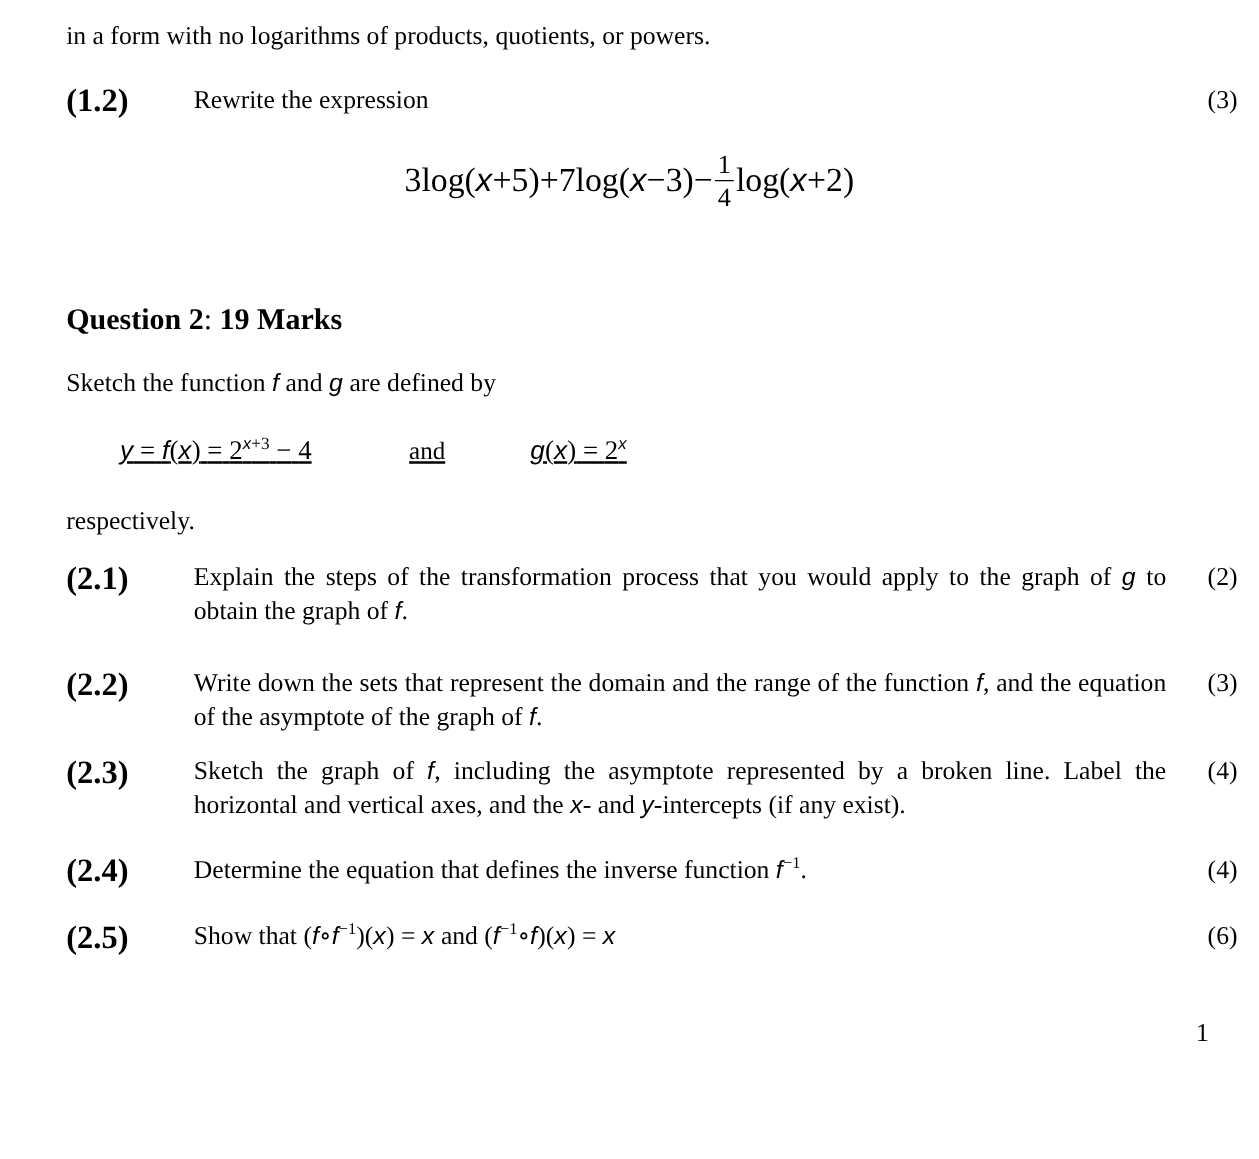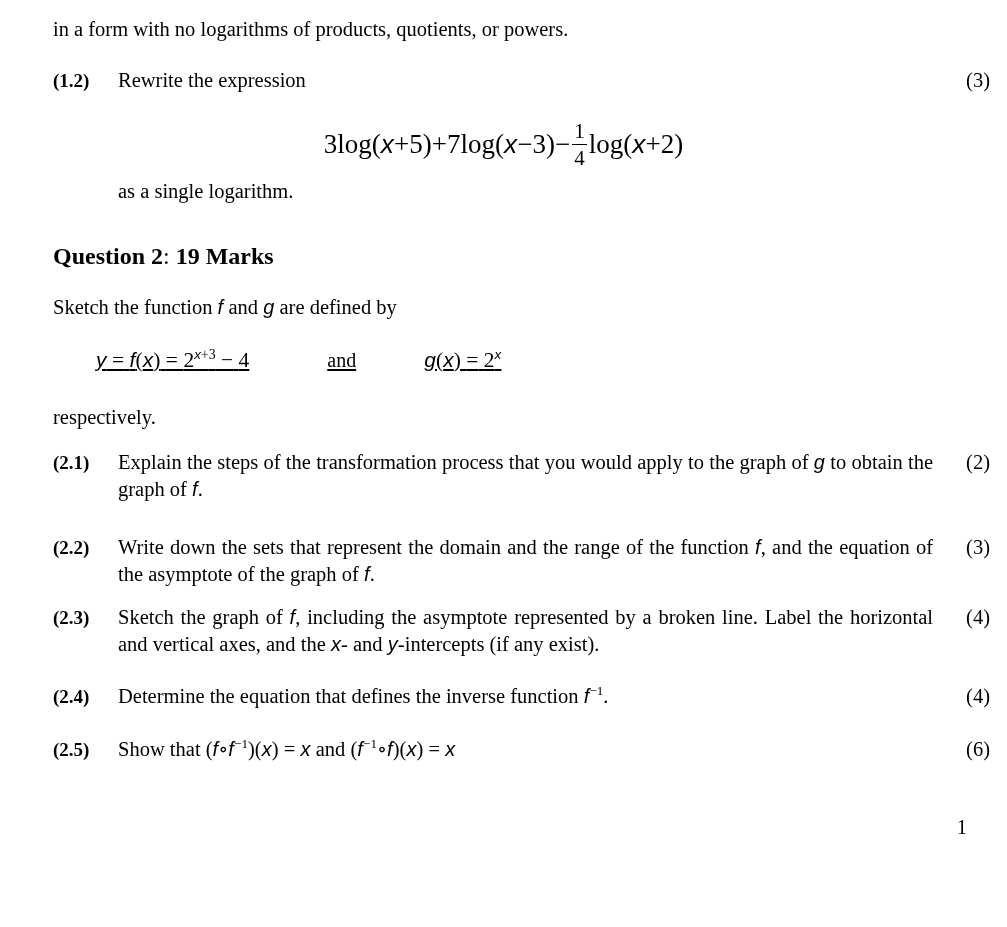--- a/index.html
+++ b/index.html
@@ -52,25 +52,25 @@
   
   .item {
     left: 53px;
     width: 937px;
   }
   .item .label {
     position: absolute;
     left: 0;
     top: 0;
     font-weight: bold;
-    font-size: 19px;
+    font-size: 26px;
     white-space: nowrap;
   }
   .item .body {
-    margin-left: 65px;
+    margin-left: 102px;
     margin-right: 57px;
     text-align: justify;
     text-justify: inter-word;
   }
   .item .body.nojustify {
     text-align: left;
   }
   .item .mark {
     position: absolute;
     right: 0;
@@ -190,23 +190,20 @@
     <span class="mark">(3)</span>
     <div class="body nojustify">
       <span>Rewrite the expression</span>
     </div>
   </div>
 
   <div class="display-eq" style="top: 122px;">
     <span class="mr">3</span><span class="mr">log</span><span class="mr">(</span><span class="mv">x</span><span class="mr">+</span><span class="mr">5</span><span class="mr">)</span><span class="mr">+</span><span class="mr">7</span><span class="mr">log</span><span class="mr">(</span><span class="mv">x</span><span class="mr">−</span><span class="mr">3</span><span class="mr">)</span><span class="mr">−</span><span class="frac mr"><span class="num">1</span><span class="bar"></span><span class="den">4</span></span><span class="mr">log</span><span class="mr">(</span><span class="mv">x</span><span class="mr">+</span><span class="mr">2</span><span class="mr">)</span>
   </div>
 
-  <div class="para" style="left: 118px; top: 178px; width: 870px;">
-    <span>as a single logarithm.</span>
-  </div>
 
   <div class="heading" style="top: 243px;">
     <b>Question 2</b><span class="colon">:</span><span>&nbsp;</span><b>19 Marks</b>
   </div>
 
   <div class="para plain" style="top: 294px;">
     <span>Sketch the function </span><span class="mv">f</span><span> and </span><span class="mv">g</span><span> are defined by</span>
   </div>
 
   <div class="defs" style="left: 96px; top: 348px; text-decoration: underline;">

